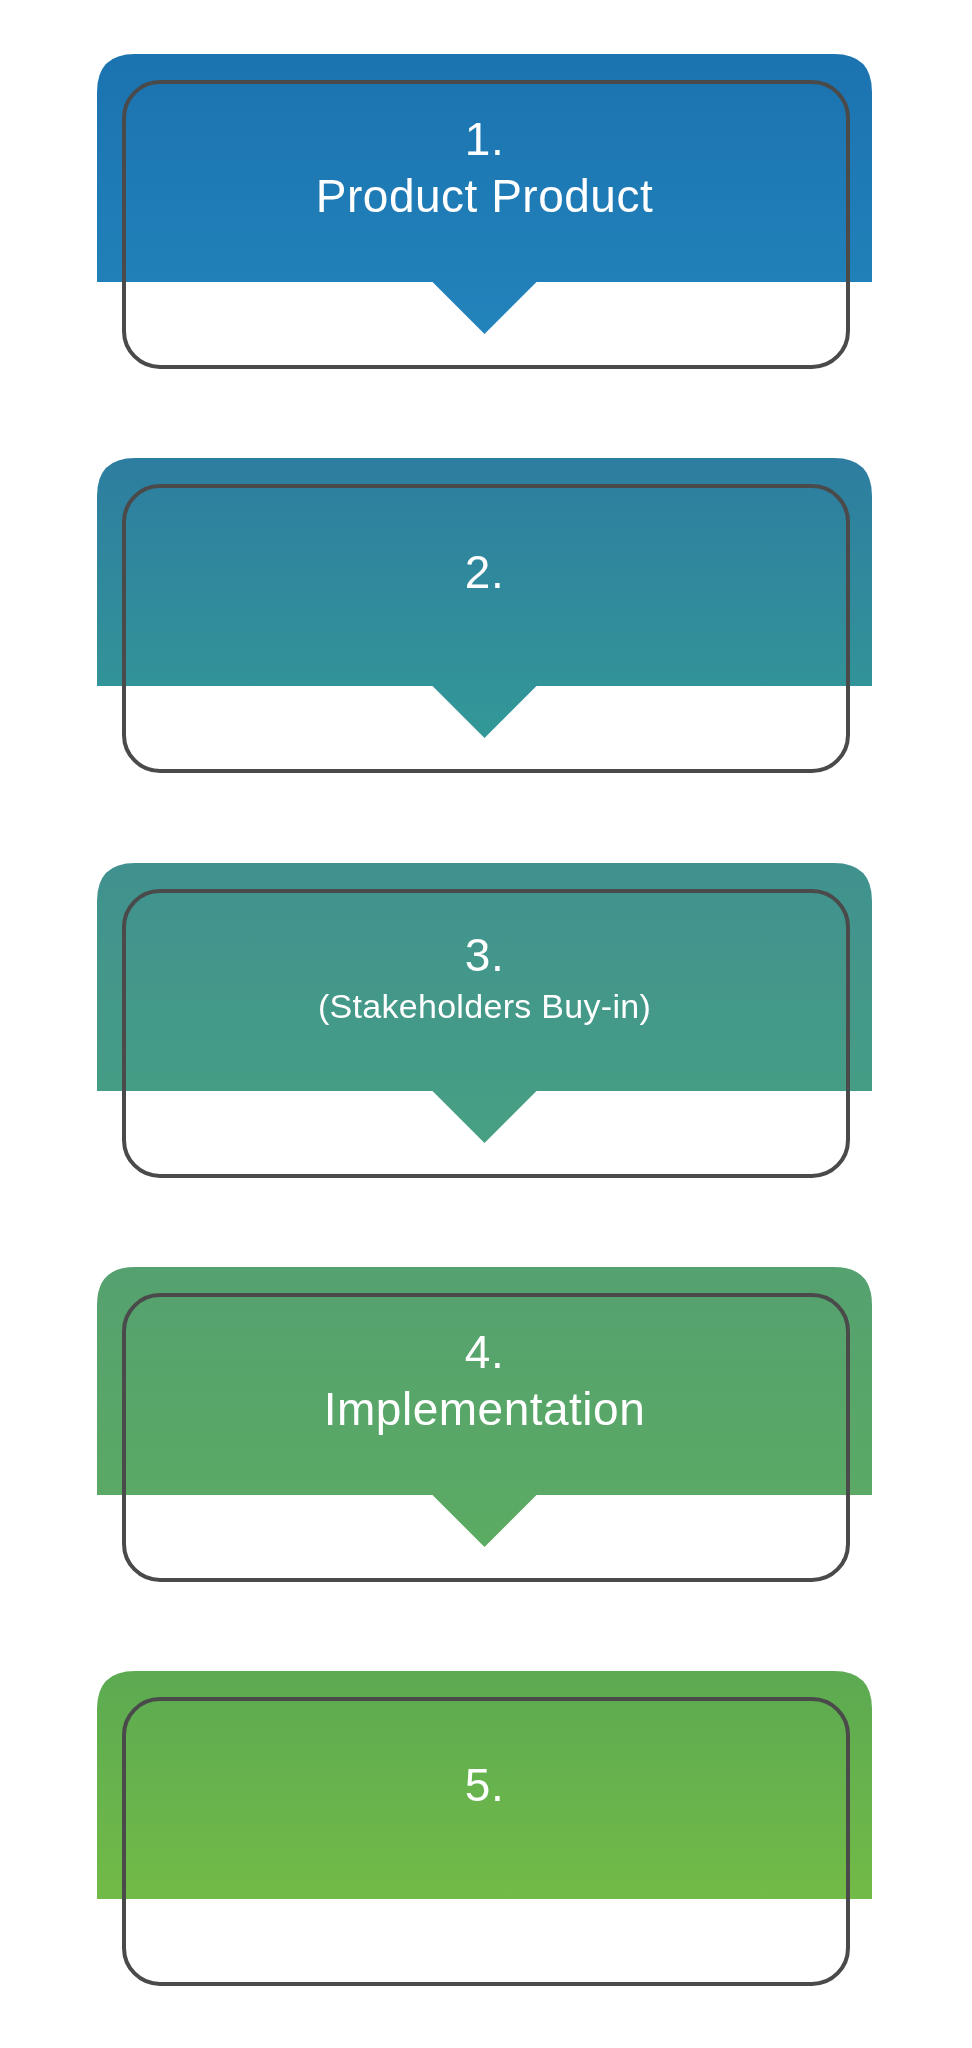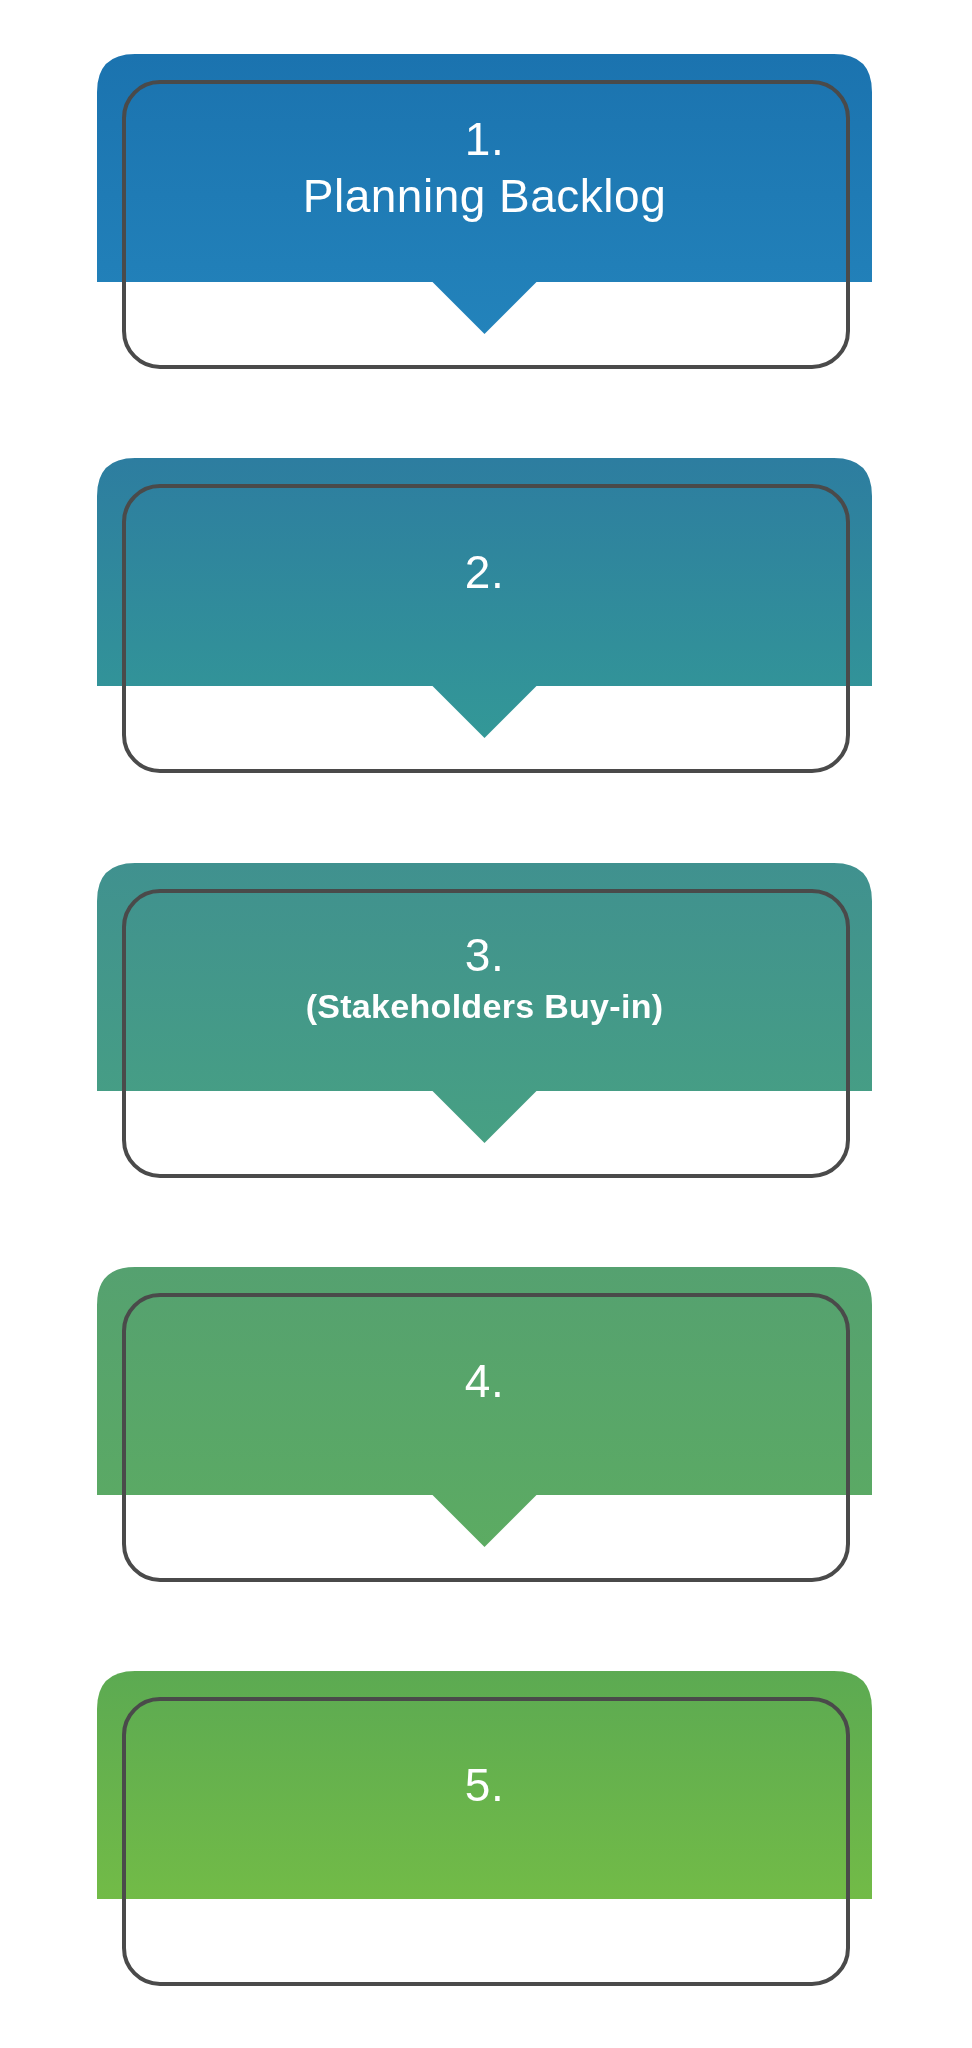--- a/index.html
+++ b/index.html
@@ -60,21 +60,21 @@
   .num, .title {
     font-size: 46px;
     line-height: 57px;
     font-weight: 400;
     letter-spacing: 0.5px;
     white-space: nowrap;
   }
   .subtitle {
     font-size: 34px;
     line-height: 44px;
-    font-weight: 700;
+    font-weight: 400;
     letter-spacing: 0.3px;
     white-space: nowrap;
   }
 </style>
 </head>
 <body style="background: rgb(255, 255, 255);">
 
 <div class="canvas">
   <div class="step" style="top: 54px;">
     <svg class="shape" width="775" height="282" viewBox="0 0 775 282" aria-hidden="true">
@@ -82,21 +82,21 @@
         <linearGradient x1="0" y1="0" x2="0" y2="1" id="grad0">
           <stop offset="0" stop-color="#1b73af"></stop>
           <stop offset="1" stop-color="#2383bb"></stop>
         </linearGradient>
       </defs>
       <path d="M0 38 Q0 0 38 0 L737 0 Q775 0 775 38 L775 228 L439.5 228 L387.5 280 L335.5 228 L0 228 Z" fill="url(#grad0)"></path>
     </svg>
     <div class="outline" style="border-color: rgb(74, 74, 74);"></div>
     <div class="label" style="color: rgb(255, 255, 255);">
       <div class="num">1.</div>
-      <div class="title">Planning Backlog</div>
+      <div class="title">Product Product</div>
 
     </div>
   </div>
 
   <div class="step" style="top: 458px;">
     <svg class="shape" width="775" height="282" viewBox="0 0 775 282" aria-hidden="true">
       <defs>
         <linearGradient x1="0" y1="0" x2="0" y2="1" id="grad1">
           <stop offset="0" stop-color="#2d7da0"></stop>
           <stop offset="1" stop-color="#339897"></stop>
@@ -134,20 +134,21 @@
         <linearGradient x1="0" y1="0" x2="0" y2="1" id="grad3">
           <stop offset="0" stop-color="#55a170"></stop>
           <stop offset="1" stop-color="#5cab62"></stop>
         </linearGradient>
       </defs>
       <path d="M0 38 Q0 0 38 0 L737 0 Q775 0 775 38 L775 228 L439.5 228 L387.5 280 L335.5 228 L0 228 Z" fill="url(#grad3)"></path>
     </svg>
     <div class="outline" style="border-color: rgb(74, 74, 74);"></div>
     <div class="label" style="color: rgb(255, 255, 255);">
       <div class="num">4.</div>
+      <div class="title">Implementation</div>
 
     </div>
   </div>
 
   <div class="step" style="top: 1671px;">
     <svg class="shape" width="775" height="282" viewBox="0 0 775 282" aria-hidden="true">
       <defs>
         <linearGradient x1="0" y1="0" x2="0" y2="1" id="grad4">
           <stop offset="0" stop-color="#5caa52"></stop>
           <stop offset="1" stop-color="#72bb47"></stop>

